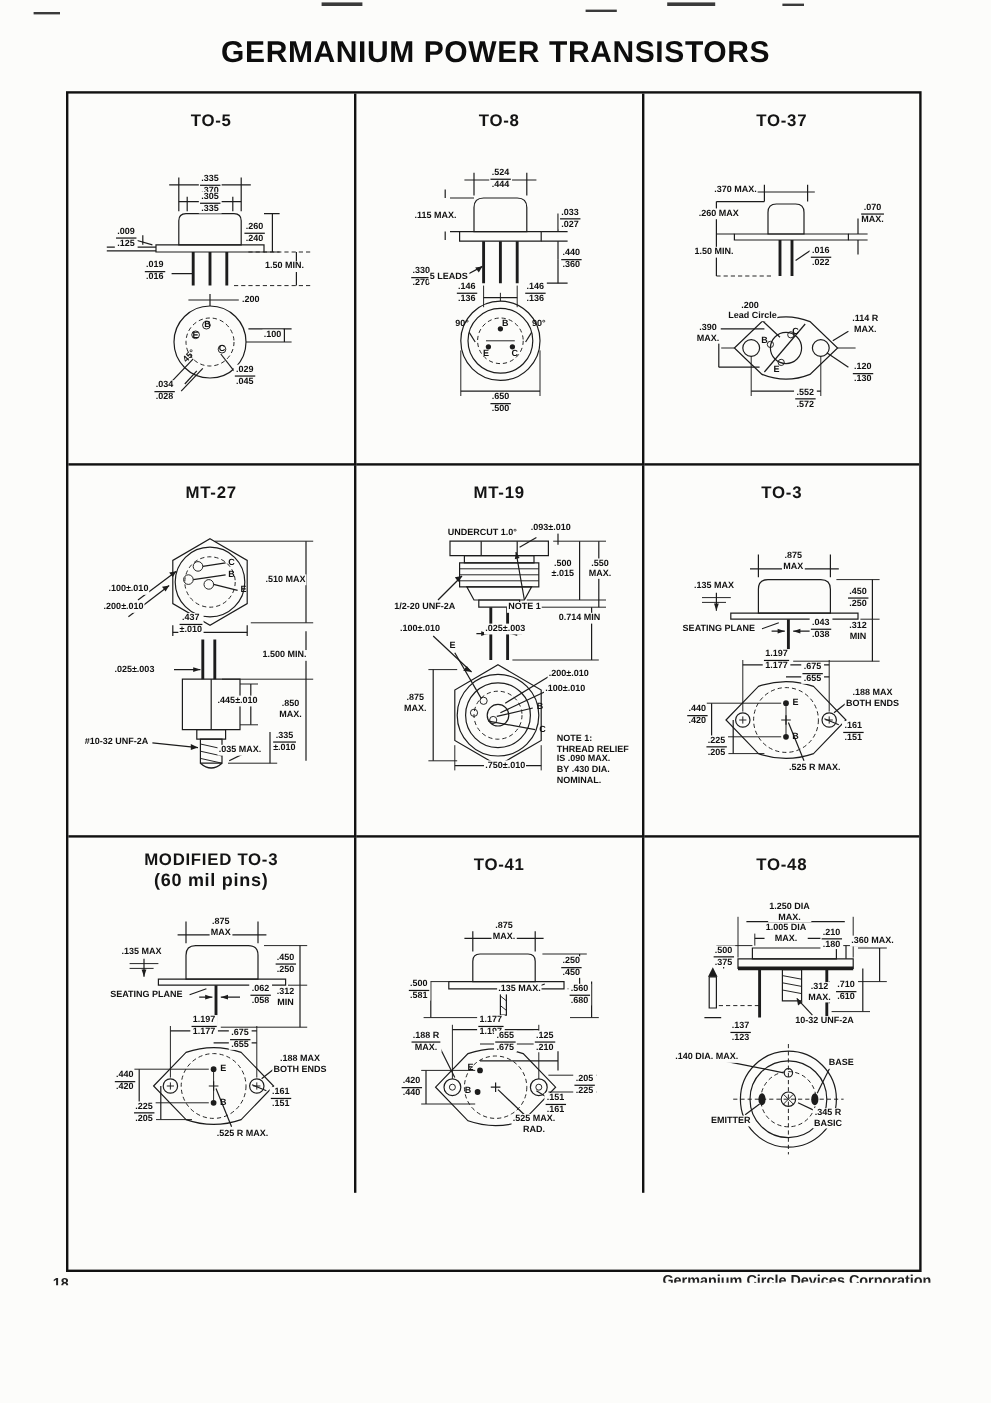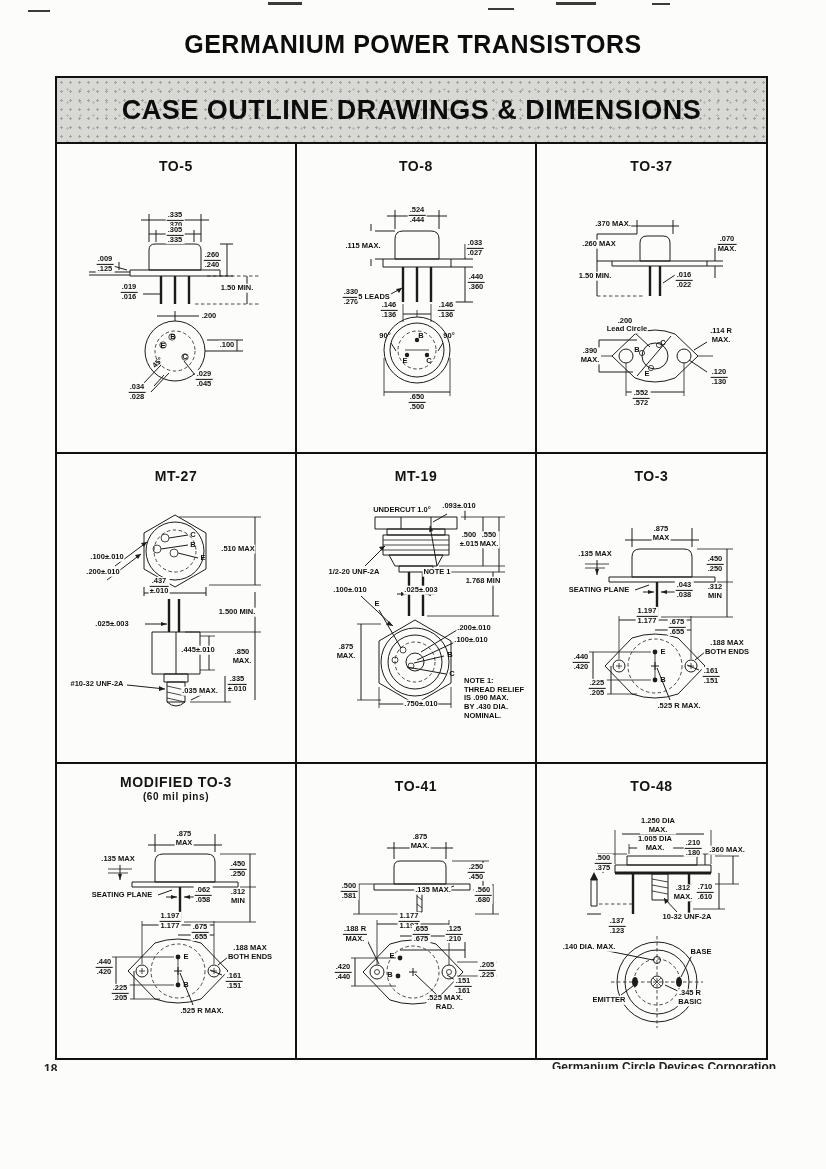--- a/index.html
+++ b/index.html
@@ -28,21 +28,21 @@
   }
   .banner-text{font-size:27px;font-weight:bold;letter-spacing:.5px;color:#0c0c0c;}
   .grid{display:grid;grid-template-columns:240px 240px 1fr;grid-template-rows:310px 310px 1fr;height:916px;}
   .cell{position:relative;border-right:2px solid #111;border-bottom:2px solid #111;overflow:hidden;}
   .cell.last-col{border-right:none;text-decoration:underline;}
   .cell.last-row{border-bottom:none;}
   .cell-title{
     position:absolute;top:14px;left:0;width:100%;text-align:center;
     font-size:14px;font-weight:bold;letter-spacing:.6px;z-index:3;
   }
-  .cell-title .sub{display:block;font-size:10px;margin-top:1px;}
+  .cell-title .sub{display:block;font-size:15px;margin-top:1px;}
   .art{position:absolute;left:0;top:0;z-index:1;}
   .art *{vector-effect:non-scaling-stroke;}
   .lb{
     position:absolute;z-index:2;transform:translate(-50%,-50%);
     font-size:7.5px;font-weight:bold;line-height:1.15;color:#111;
     text-align:center;white-space:nowrap;background:#fcfcfa;padding:0 1px;
   }
   .lb.nobg{background:transparent;}
   .fr span{display:block;}
   .fr .t{border-bottom:1px solid #111;padding:0 1px;}
@@ -66,23 +66,20 @@
 
 <div class="scan-mark" style="left:28px;top:10px;width:22px;"></div>
 <div class="scan-mark" style="left:268px;top:2px;width:34px;height:3px;"></div>
 <div class="scan-mark" style="left:488px;top:8px;width:26px;"></div>
 <div class="scan-mark" style="left:556px;top:2px;width:40px;height:3px;"></div>
 <div class="scan-mark" style="left:652px;top:3px;width:18px;"></div>
 
 <div class="page-title">GERMANIUM POWER TRANSISTORS</div>
 
 <div class="outline-box">
-  <div class="banner">
-    <span class="banner-text">CASE OUTLINE DRAWINGS &amp; DIMENSIONS</span>
-  </div>
 
   <div class="grid">
 
     <div class="cell">
       <div class="cell-title">TO-5</div>
       <svg class="art" width="240" height="310" viewBox="0 0 240 310">
         <line class="s" x1="92" y1="98" x2="92" y2="70"></line>
           <line class="s" x1="144" y1="98" x2="144" y2="70"></line>
         <line class="s" x1="84" y1="76" x2="152" y2="76"></line>
         <line class="s" x1="99" y1="98" x2="99" y2="86"></line>
@@ -283,29 +280,29 @@
       <div class="lb fr" style="left:147px;top:136px">
           <span class="t">.016</span>
           <span class="b">.022</span>
         </div>
       <div class="lb" style="left:88px;top:177px">.200</div>
       <div class="lb" style="left:90px;top:185px">Lead Circle</div>
       <div class="lb ml" style="left:184px;top:192px">
           <span>.114 R</span>
           <span>MAX.</span>
         </div>
-      <div class="lb ml" style="left:53px;top:212px">
+      <div class="lb ml" style="left:53px;top:200px">
           <span>.390</span>
           <span>MAX.</span>
         </div>
       <div class="lb fr" style="left:182px;top:233px">
           <span class="t">.120</span>
           <span class="b">.130</span>
         </div>
-      <div class="lb fr" style="left:104px;top:254px">
+      <div class="lb fr" style="left:134px;top:254px">
           <span class="t">.552</span>
           <span class="b">.572</span>
         </div>
       <div class="lb nobg" style="left:126px;top:199px">C</div>
       <div class="lb nobg" style="left:100px;top:206px">B</div>
       <div class="lb nobg" style="left:110px;top:230px">E</div>
     </div>
 
     <div class="cell">
       <div class="cell-title">MT-27</div>
@@ -431,27 +428,27 @@
         <line class="s" x1="82" y1="250" x2="154" y2="250"></line>
         <line class="th" x1="82" y1="233" x2="82" y2="254"></line>
           <line class="th" x1="154" y1="233" x2="154" y2="254"></line>
       </svg>
       <div class="lb" style="left:105px;top:56px">UNDERCUT 1.0°</div>
       <div class="lb" style="left:162px;top:52px">.093±.010</div>
       <div class="lb ml" style="left:172px;top:86px">
           <span>.500</span>
           <span>±.015</span>
         </div>
-      <div class="lb ml" style="left:192px;top:86px">
+      <div class="lb ml" style="left:203px;top:86px">
           <span>.550</span>
           <span>MAX.</span>
         </div>
       <div class="lb" style="left:57px;top:118px">1/2-20 UNF-2A</div>
       <div class="lb" style="left:140px;top:118px">NOTE 1</div>
-      <div class="lb" style="left:186px;top:127px">1.768 MIN</div>
+      <div class="lb" style="left:186px;top:127px">0.714 MIN</div>
       <div class="lb" style="left:53px;top:136px">.100±.010</div>
       <div class="lb" style="left:124px;top:136px">.025±.003</div>
       <div class="lb nobg" style="left:80px;top:150px">E</div>
       <div class="lb" style="left:177px;top:174px">.200±.010</div>
       <div class="lb" style="left:174px;top:186px">.100±.010</div>
       <div class="lb ml" style="left:49px;top:198px">
           <span>.875</span>
           <span>MAX.</span>
         </div>
       <div class="lb nobg" style="left:153px;top:201px">B</div>
@@ -617,21 +614,21 @@
       <div class="lb ml" style="left:127px;top:75px">
           <span>.875</span>
           <span>MAX</span>
         </div>
       <div class="lb" style="left:61px;top:95px">.135 MAX</div>
       <div class="lb fr" style="left:181px;top:105px">
           <span class="t">.450</span>
           <span class="b">.250</span>
         </div>
       <div class="lb" style="left:65px;top:131px">SEATING PLANE</div>
-      <div class="lb fr" style="left:146px;top:131px">
+      <div class="lb fr" style="left:160px;top:131px">
           <span class="t">.062</span>
           <span class="b">.058</span>
         </div>
       <div class="lb ml" style="left:181px;top:133px">
           <span>.312</span>
           <span>MIN</span>
         </div>
       <div class="lb fr" style="left:113px;top:157px">
           <span class="t">1.197</span>
           <span class="b">1.177</span>

